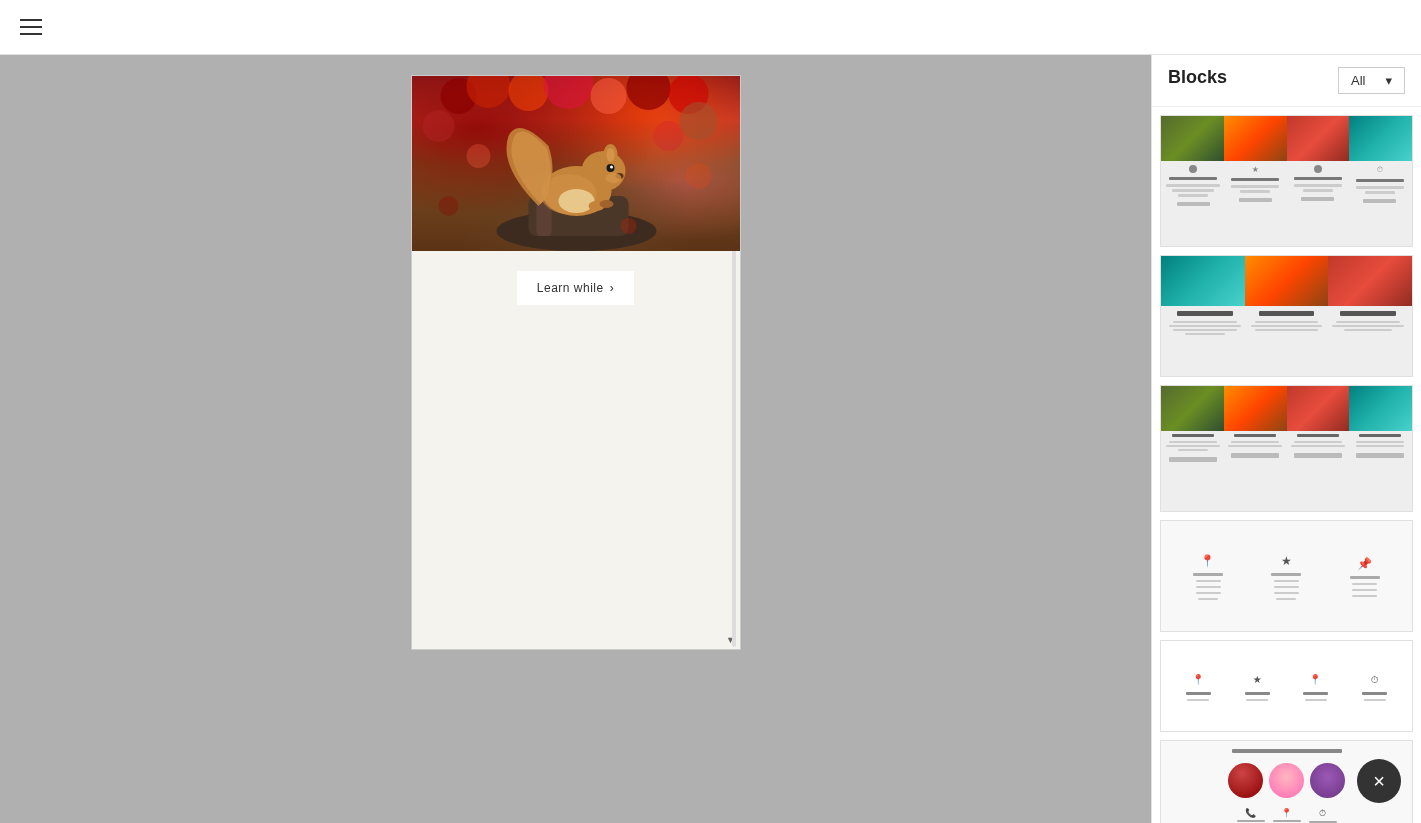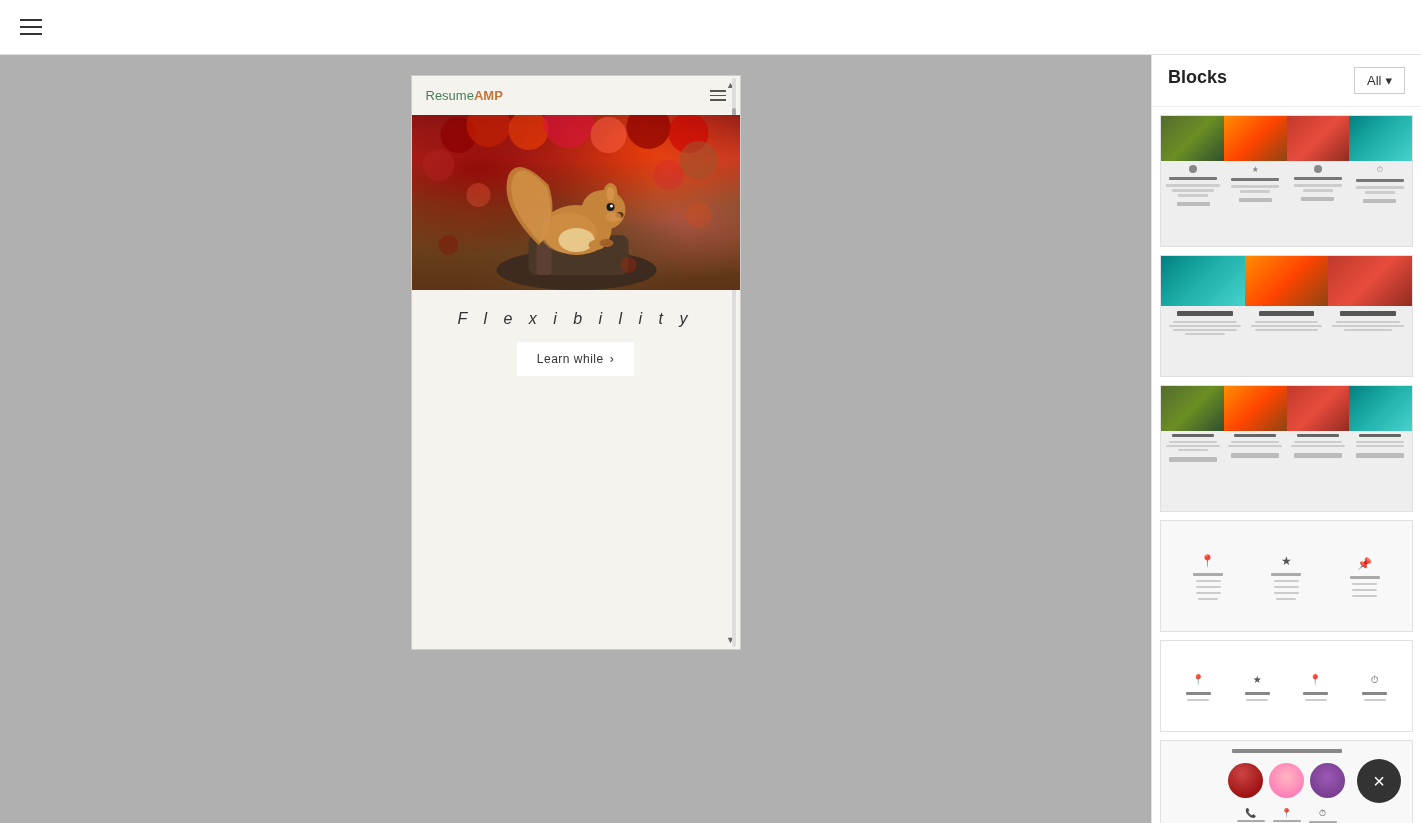--- a/index.html
+++ b/index.html
@@ -150,21 +150,21 @@
       border-bottom: 1px solid #eee;
     }
     .blocks-title {
       font-size: 18px;
       font-weight: 600;
       color: #222;
     }
     .blocks-filter-btn {
       display: flex;
       align-items: center;
-      gap: 4px;
+      gap: 20px;
       border: 1px solid #ccc;
       padding: 5px 12px;
       background: #fff;
       cursor: pointer;
       font-size: 13px;
       color: #333;
     }
 
     .blocks-list {
       overflow-y: auto;
@@ -380,30 +380,20 @@
       <div class="frame-scroll-bottom">▼</div>
 
       <div class="mobile-scrollbar">
         <div class="mobile-scrollbar-track">
           <div class="mobile-scrollbar-thumb"></div>
         </div>
       </div>
 
       <div class="mobile-content">
 
-        <div class="mobile-nav">
-          <div class="mobile-logo">
-            <span class="resume">Resume</span><span class="amp">AMP</span>
-          </div>
-          <div class="mobile-hamburger">
-            <span></span>
-            <span></span>
-            <span></span>
-          </div>
-        </div>
 
         <div class="hero-bg">
           <div class="hero-bg-colors"></div>
           <svg viewBox="0 0 295 175" xmlns="http://www.w3.org/2000/svg" style="position:absolute;inset:0;width:100%;height:100%">
 
             <circle cx="30" cy="20" r="18" fill="#8B0000" opacity="0.7"></circle>
             <circle cx="60" cy="10" r="22" fill="#CC2200" opacity="0.6"></circle>
             <circle cx="100" cy="15" r="20" fill="#FF4500" opacity="0.5"></circle>
             <circle cx="140" cy="8" r="25" fill="#DC143C" opacity="0.6"></circle>
             <circle cx="180" cy="20" r="18" fill="#FF6347" opacity="0.5"></circle>
@@ -442,21 +432,20 @@
 
             <circle cx="50" cy="80" r="12" fill="#FF6347" opacity="0.3"></circle>
             <circle cx="240" cy="60" r="15" fill="#DC143C" opacity="0.25"></circle>
             <circle cx="20" cy="130" r="10" fill="#8B0000" opacity="0.3"></circle>
             <circle cx="270" cy="100" r="13" fill="#FF4500" opacity="0.2"></circle>
             <circle cx="200" cy="150" r="8" fill="#CC2200" opacity="0.3"></circle>
           </svg>
         </div>
 
         <div class="mobile-body">
-          <div class="mobile-title">F l e x i b i l i t y</div>
           <button class="mobile-btn">
             <span>Learn while</span>
             <span>›</span>
           </button>
         </div>
       </div>
     </div>
   </div>
 
   <div class="blocks-panel">

